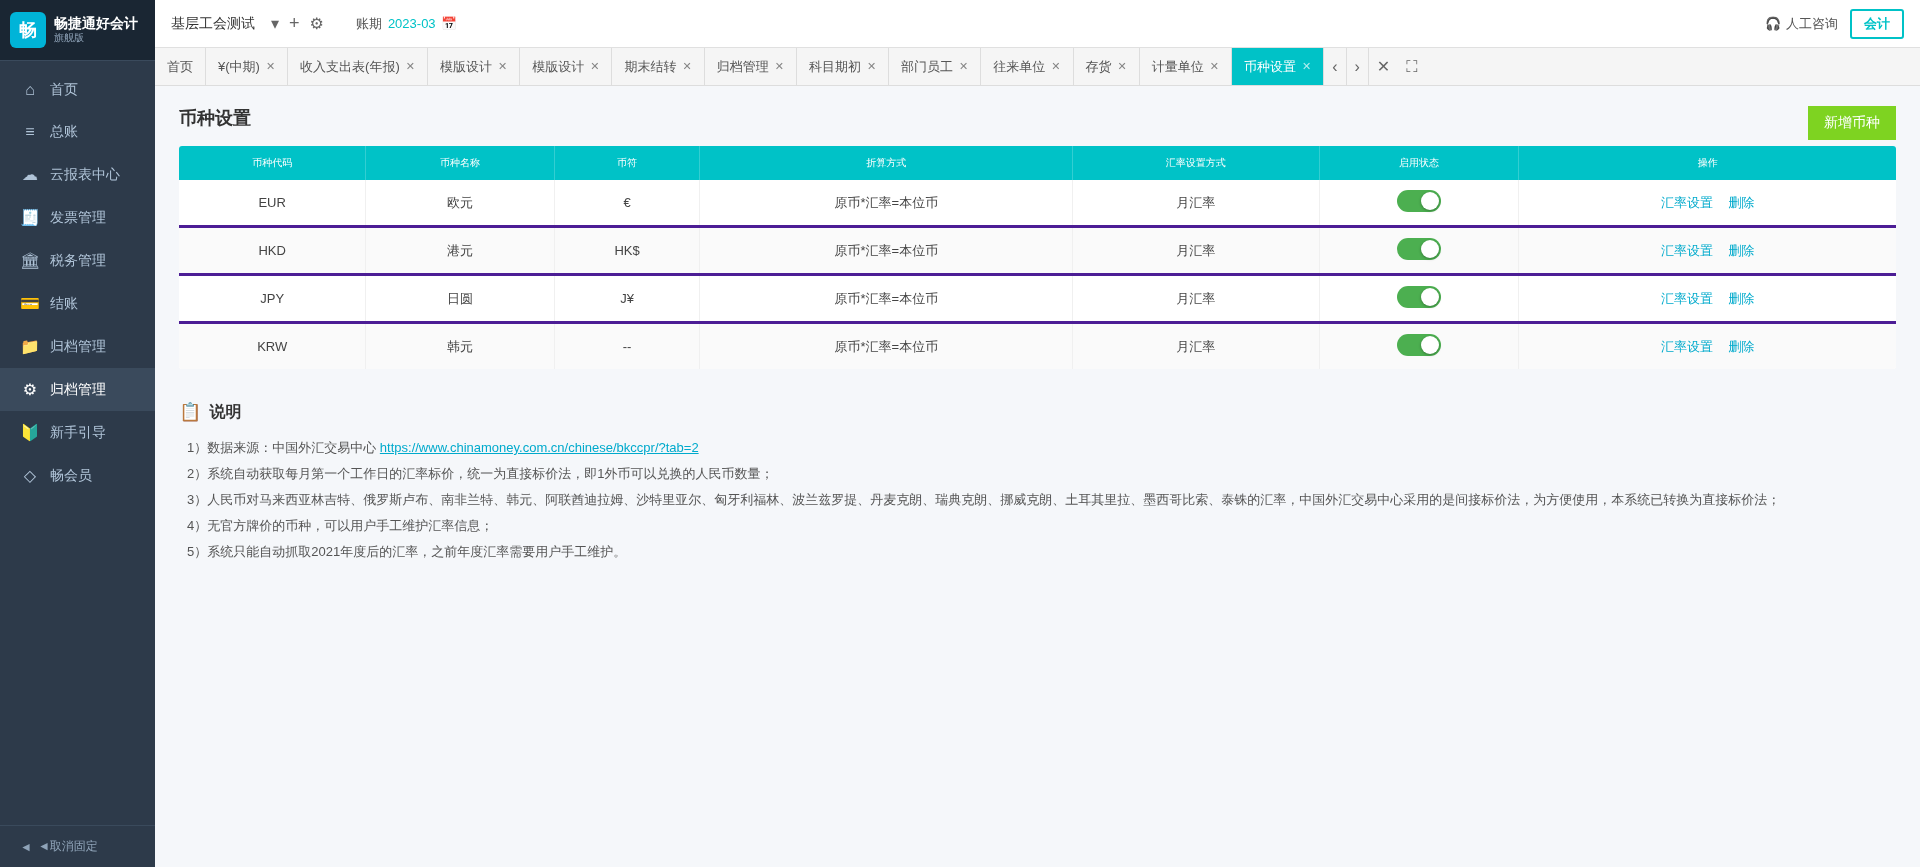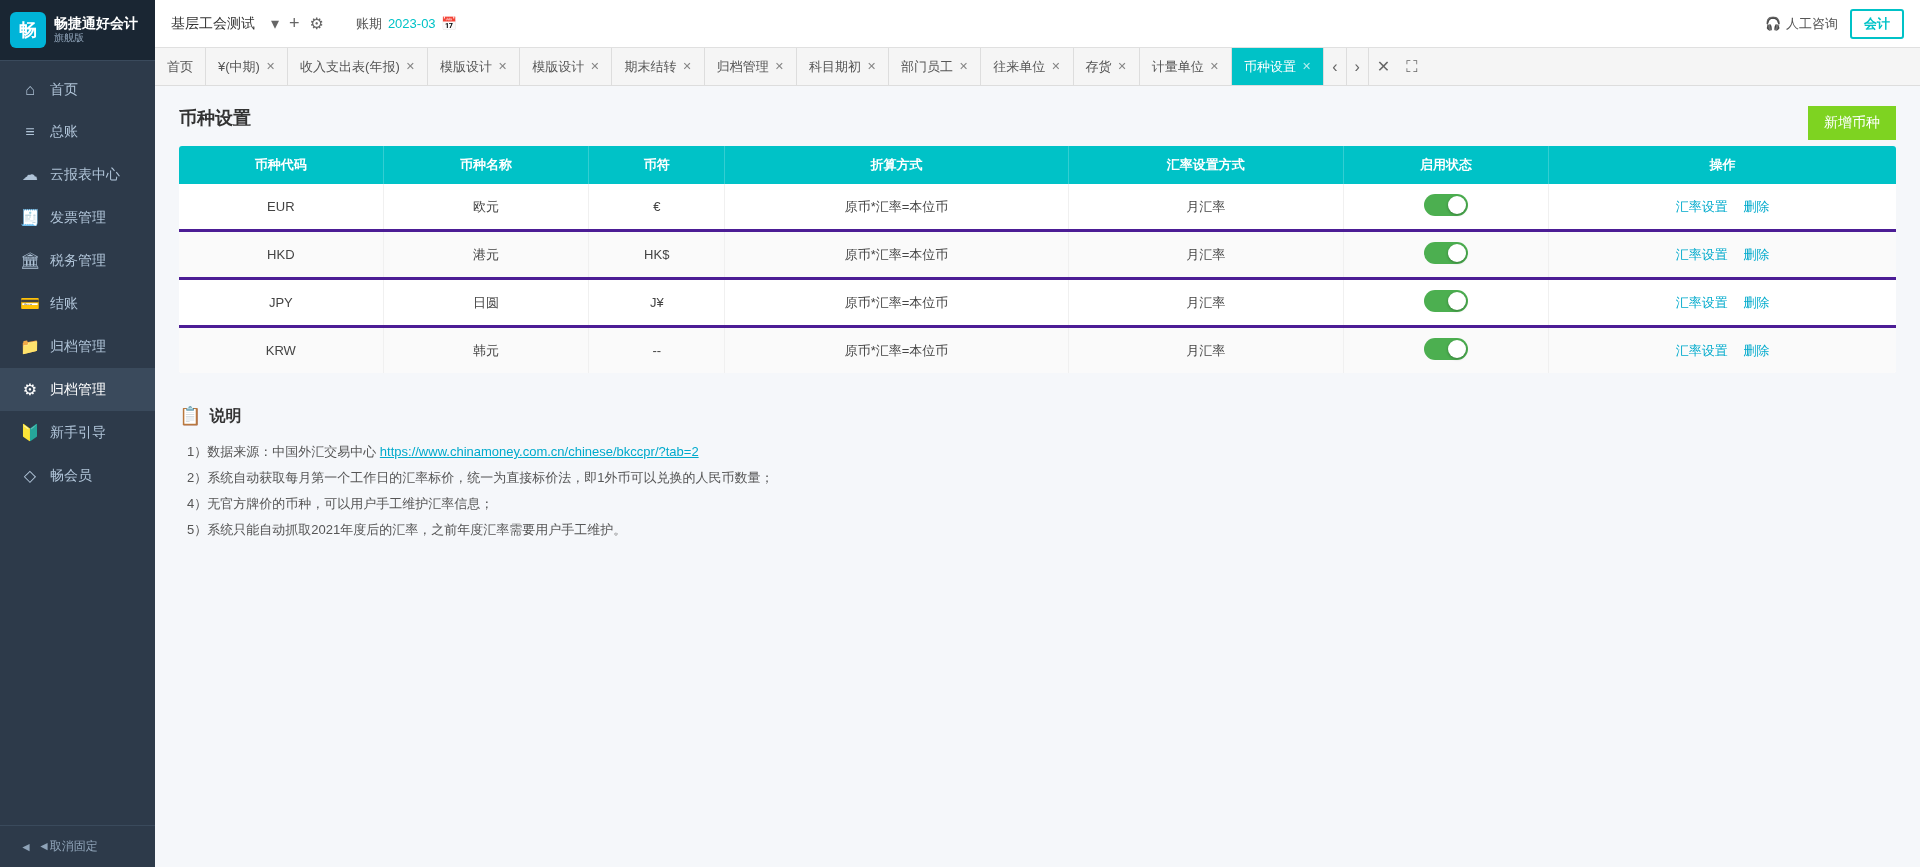--- a/index.html
+++ b/index.html
@@ -42,21 +42,21 @@
     .tab-expand-btn { padding: 0 8px; height: 100%; display: flex; align-items: center; cursor: pointer; color: #666; font-size: 16px; flex-shrink: 0; }
 
     
     .content { flex: 1; overflow-y: auto; padding: 20px 24px; background: #f5f7fa; }
     .page-title { font-size: 18px; font-weight: bold; color: #333; margin-bottom: 16px; }
     .new-btn { float: right; margin-top: -40px; background: #7ed321; color: #fff; border: none; padding: 8px 16px; border-radius: 0; font-size: 14px; cursor: pointer; font-weight: 500; }
 
     
     .data-table { width: 100%; border-collapse: collapse; background: #fff; border-radius: 3px; overflow: hidden; }
     .data-table thead tr { background: #00c2c7; color: #fff; }
-    .data-table th { padding: 10px 12px; text-align: center; font-weight: 700; font-size: 13px; border-right: 1px solid rgba(255,255,255,0.2); }
+    .data-table th { padding: 10px 12px; text-align: center; font-weight: 400; font-size: 10px; border-right: 1px solid rgba(255,255,255,0.2); }
     .data-table th:last-child { border-right: none; }
     .data-table tbody tr { border-bottom: 3px solid #4c1d95; }
     .data-table tbody tr:last-child { border-bottom: none; }
     .data-table td { padding: 10px 12px; text-align: center; font-size: 13px; color: #444; border-right: 1px solid #f0f0f0; }
     .data-table td:last-child { border-right: none; }
     .action-link { color: #00aacc; cursor: pointer; text-decoration: none; margin: 0 6px; }
 
     
     .toggle { display: inline-flex; align-items: center; cursor: pointer; }
     .toggle-track { width: 44px; height: 22px; background: #4caf50; border-radius: 11px; position: relative; transition: background 0.2s; }
@@ -314,18 +314,19 @@
       <div class="note-title">
         <span class="note-icon">📋</span>
         <span>说明</span>
       </div>
       <ul class="note-list">
         <li>
           <span>1）数据来源：中国外汇交易中心 </span>
           <a class="note-link" href="#">https://www.chinamoney.com.cn/chinese/bkccpr/?tab=2</a>
         </li>
         <li>2）系统自动获取每月第一个工作日的汇率标价，统一为直接标价法，即1外币可以兑换的人民币数量；</li>
+        <li>3）人民币对马来西亚林吉特、俄罗斯卢布、南非兰特、韩元、阿联酋迪拉姆、沙特里亚尔、匈牙利福林、波兰兹罗提、丹麦克朗、瑞典克朗、挪威克朗、土耳其里拉、墨西哥比索、泰铢的汇率，中国外汇交易中心采用的是间接标价法，为方便使用，本系统已转换为直接标价法；</li>
         <li>4）无官方牌价的币种，可以用户手工维护汇率信息；</li>
         <li>5）系统只能自动抓取2021年度后的汇率，之前年度汇率需要用户手工维护。</li>
       </ul>
     </div>
   </div>
 </div>
 
 </body></html>

